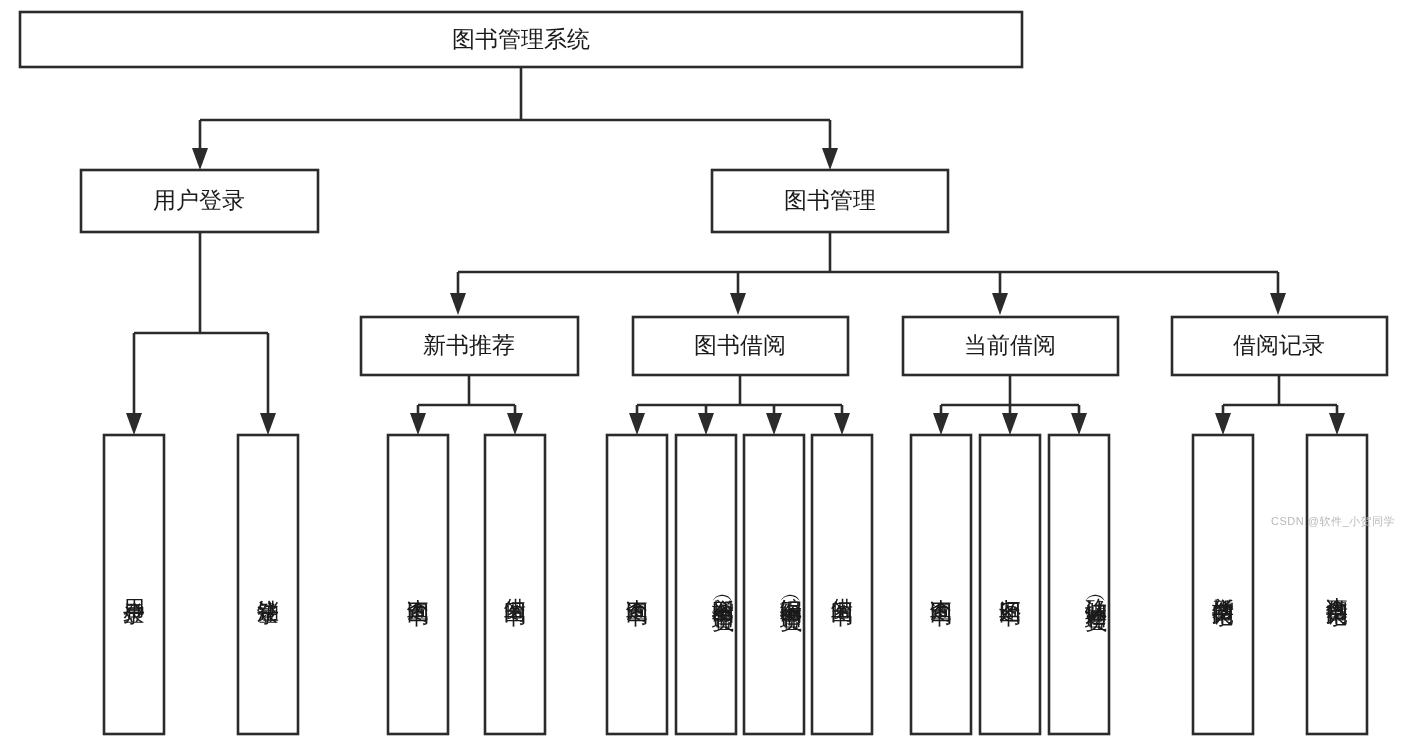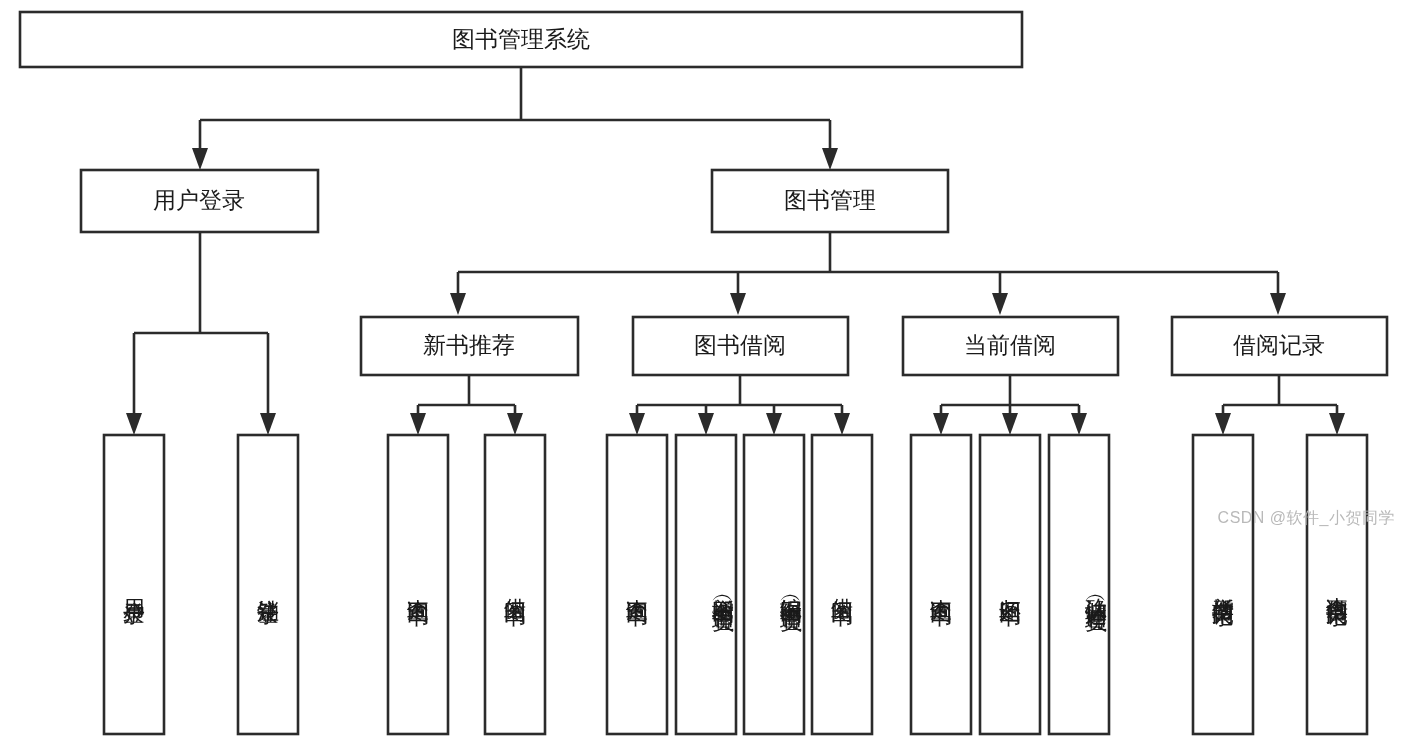--- a/index.html
+++ b/index.html
@@ -61,21 +61,21 @@
     letter-spacing: 2px;
     color: #1a1a1a;
     white-space: nowrap;
     pointer-events: none;
   }
   .watermark {
     position: absolute;
     right: 10px;
     bottom: 6px;
     font-family: "Liberation Sans", "DejaVu Sans", sans-serif;
-    font-size: 16px;
+    font-size: 11px;
     color: #b9b9b9;
     letter-spacing: 0.5px;
     white-space: nowrap;
   }
 </style>
 </head>
 <body>
 
 <div id="diagram-root">
 

